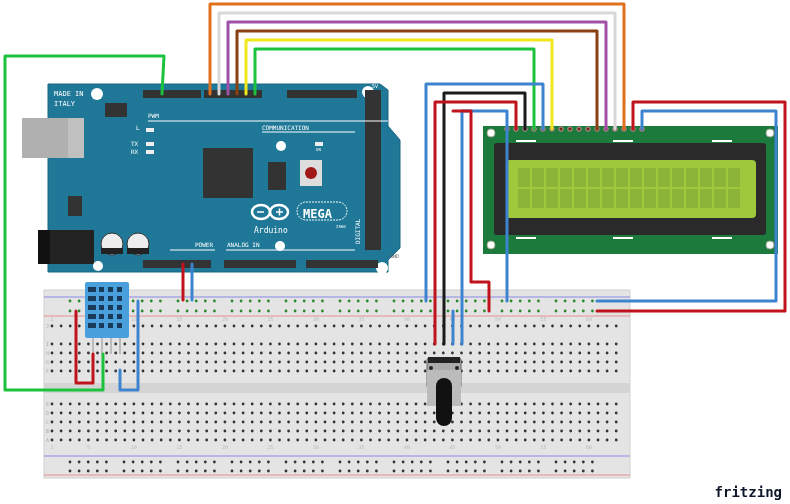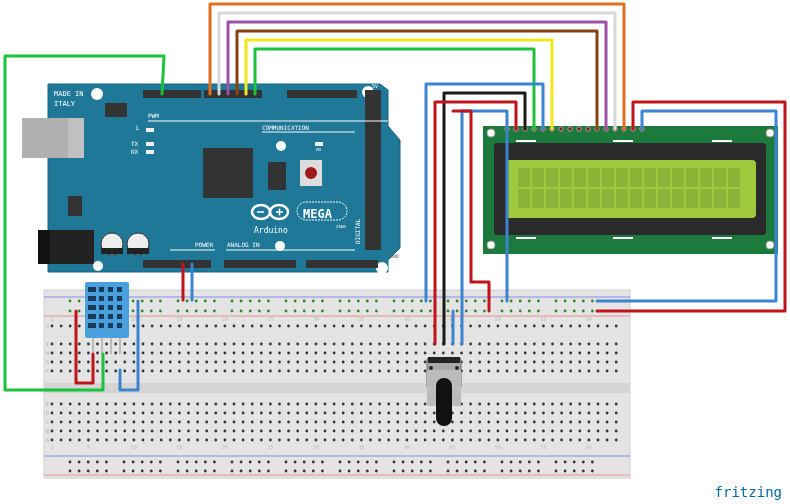--- a/index.html
+++ b/index.html
@@ -1,18 +1,18 @@
 <!DOCTYPE html>
 <html><head>
 <meta charset="utf-8">
 <style>
   html,body{margin:0;padding:0;background:#fff;}
   body{width:790px;height:504px;position:relative;overflow:hidden;font-family:"DejaVu Sans Mono",monospace;}
   #canvas{position:absolute;left:0;top:0;}
-  .brand{position:absolute;right:8px;bottom:4px;font-family:"DejaVu Sans Mono",monospace;font-size:14px;color:#0369a1;}
+  .brand{position:absolute;right:8px;bottom:4px;font-family:"DejaVu Sans Mono",monospace;font-size:14px;color:#0f172a;font-weight:bold;}
 </style>
 </head>
 <body>
 
 <svg id="canvas" width="790" height="504" viewBox="0 0 790 504">
 
   <g>
     <rect x="44" y="290" width="586" height="188" fill="#e4e4e4" stroke="#d0d0d0"></rect>
     <line x1="44" y1="297" x2="630" y2="297" stroke="#8a8ae8" stroke-width="1"></line>
     <line x1="44" y1="316" x2="630" y2="316" stroke="#e89090" stroke-width="1"></line>

